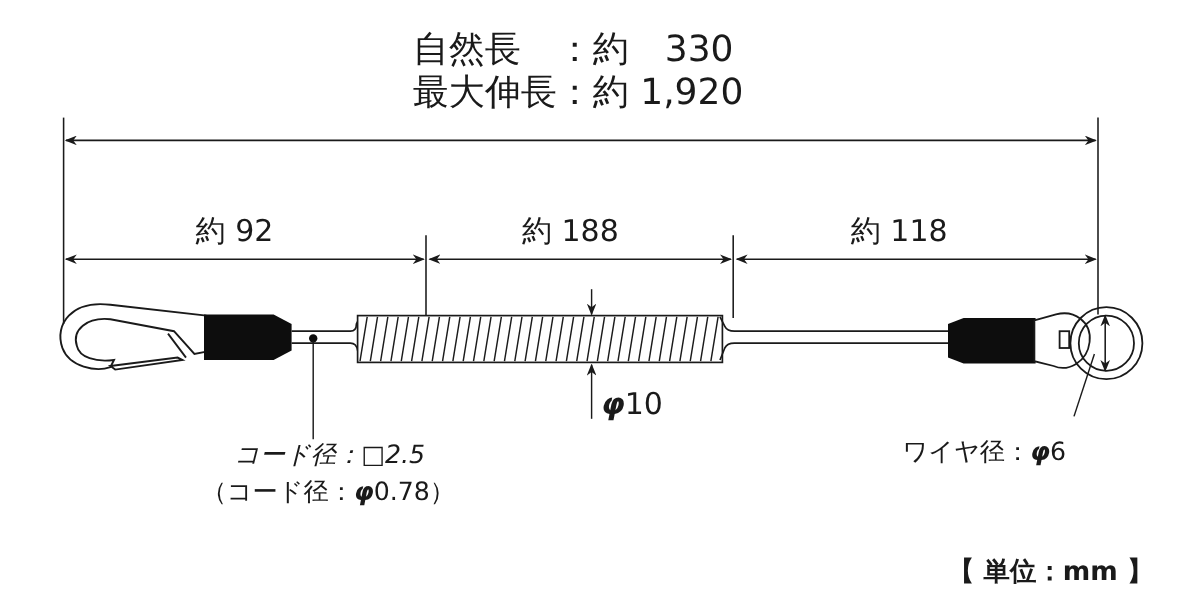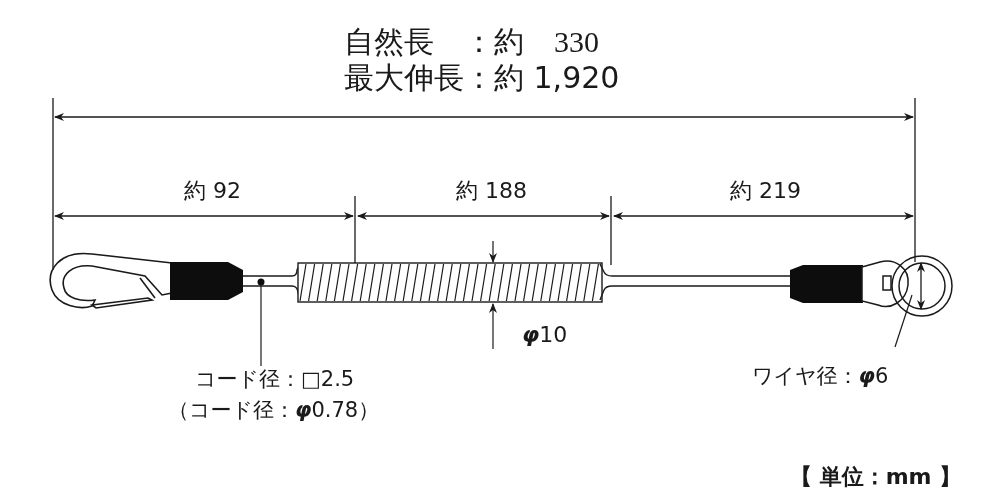--- a/index.html
+++ b/index.html
@@ -1,20 +1,20 @@
 <!DOCTYPE html>
 <html><head>
 <meta charset="utf-8">
 <style>
   html, body { margin:0; padding:0; background:#ffffff; }
   body { width:1000px; height:500px; position:relative; overflow:hidden;
          font-family:"DejaVu Sans", "Liberation Sans", sans-serif; color:#1a1a1a; }
   .txt { position:absolute; white-space:pre; line-height:1; }
   .title { font-size:30px; left:344px; }
-  .dim { font-size:22px;margin-left:21px; }
+  .dim { font-size:25px; }
   .note { font-size:21px; }
   .phi { font-weight:bold; font-style:italic; }
   svg { position:absolute; left:0; top:0; }
 </style>
 </head>
 <body>
 
 <svg width="1000" height="500">
   <defs>
     <marker id="ah" markerWidth="10" markerHeight="8" refX="9" refY="4" orient="auto-start-reverse" markerUnits="userSpaceOnUse">
@@ -111,27 +111,27 @@
   <g stroke="#1a1a1a" stroke-width="1.3">
     <line x1="921" y1="270" x2="921" y2="263" marker-end="url(#ah)"></line>
     <line x1="921" y1="300" x2="921" y2="309" marker-end="url(#ah)"></line>
     <line x1="921" y1="270" x2="921" y2="300"></line>
   </g>
 
   <line x1="261" y1="284" x2="261" y2="366" stroke="#1a1a1a" stroke-width="1.2"></line>
   <line x1="912" y1="295" x2="895" y2="347" stroke="#1a1a1a" stroke-width="1.2"></line>
 </svg>
 
-<div class="txt title" style="top:27px;font-family:Liberation Serif, serif;">自然長　：約　330</div>
+<div class="txt title" style="top:27px;">自然長　：約　330</div>
 <div class="txt title" style="top:63px;">最大伸長：約 1,920</div>
 
 <div class="txt dim" style="left:163px; top:180px;">約 92</div>
 <div class="txt dim" style="left:435px; top:180px;">約 188</div>
-<div class="txt dim" style="left:709px; top:180px;">約 219</div>
+<div class="txt dim" style="left:709px; top:180px;">約 118</div>
 
 <div class="txt dim" style="left:501px; top:324px;"><span class="phi">φ</span><span>10</span></div>
 
-<div class="txt note" style="left:195px; top:369px;">コード径：□2.5</div>
+<div class="txt note" style="left:195px; top:369px;font-style:italic;">コード径：□2.5</div>
 <div class="txt note" style="left:168px; top:400px;"><span>（コード径：</span><span class="phi">φ</span><span>0.78）</span></div>
 
 <div class="txt note" style="left:752px; top:366px;"><span>ワイヤ径：</span><span class="phi">φ</span><span>6</span></div>
 
 <div class="txt note" style="left:790px; top:466px; font-size:22px;font-weight:bold;">【 単位：mm 】</div>
 
 </body></html>

